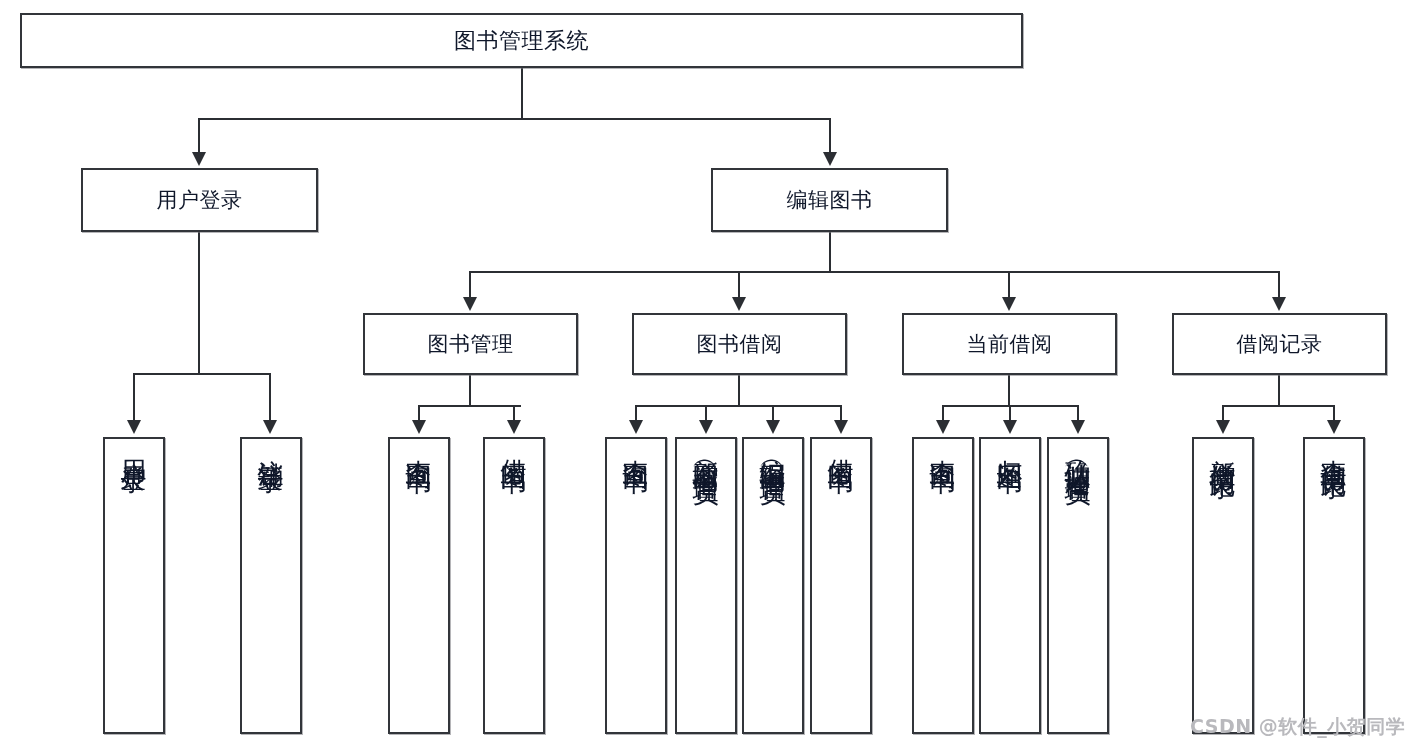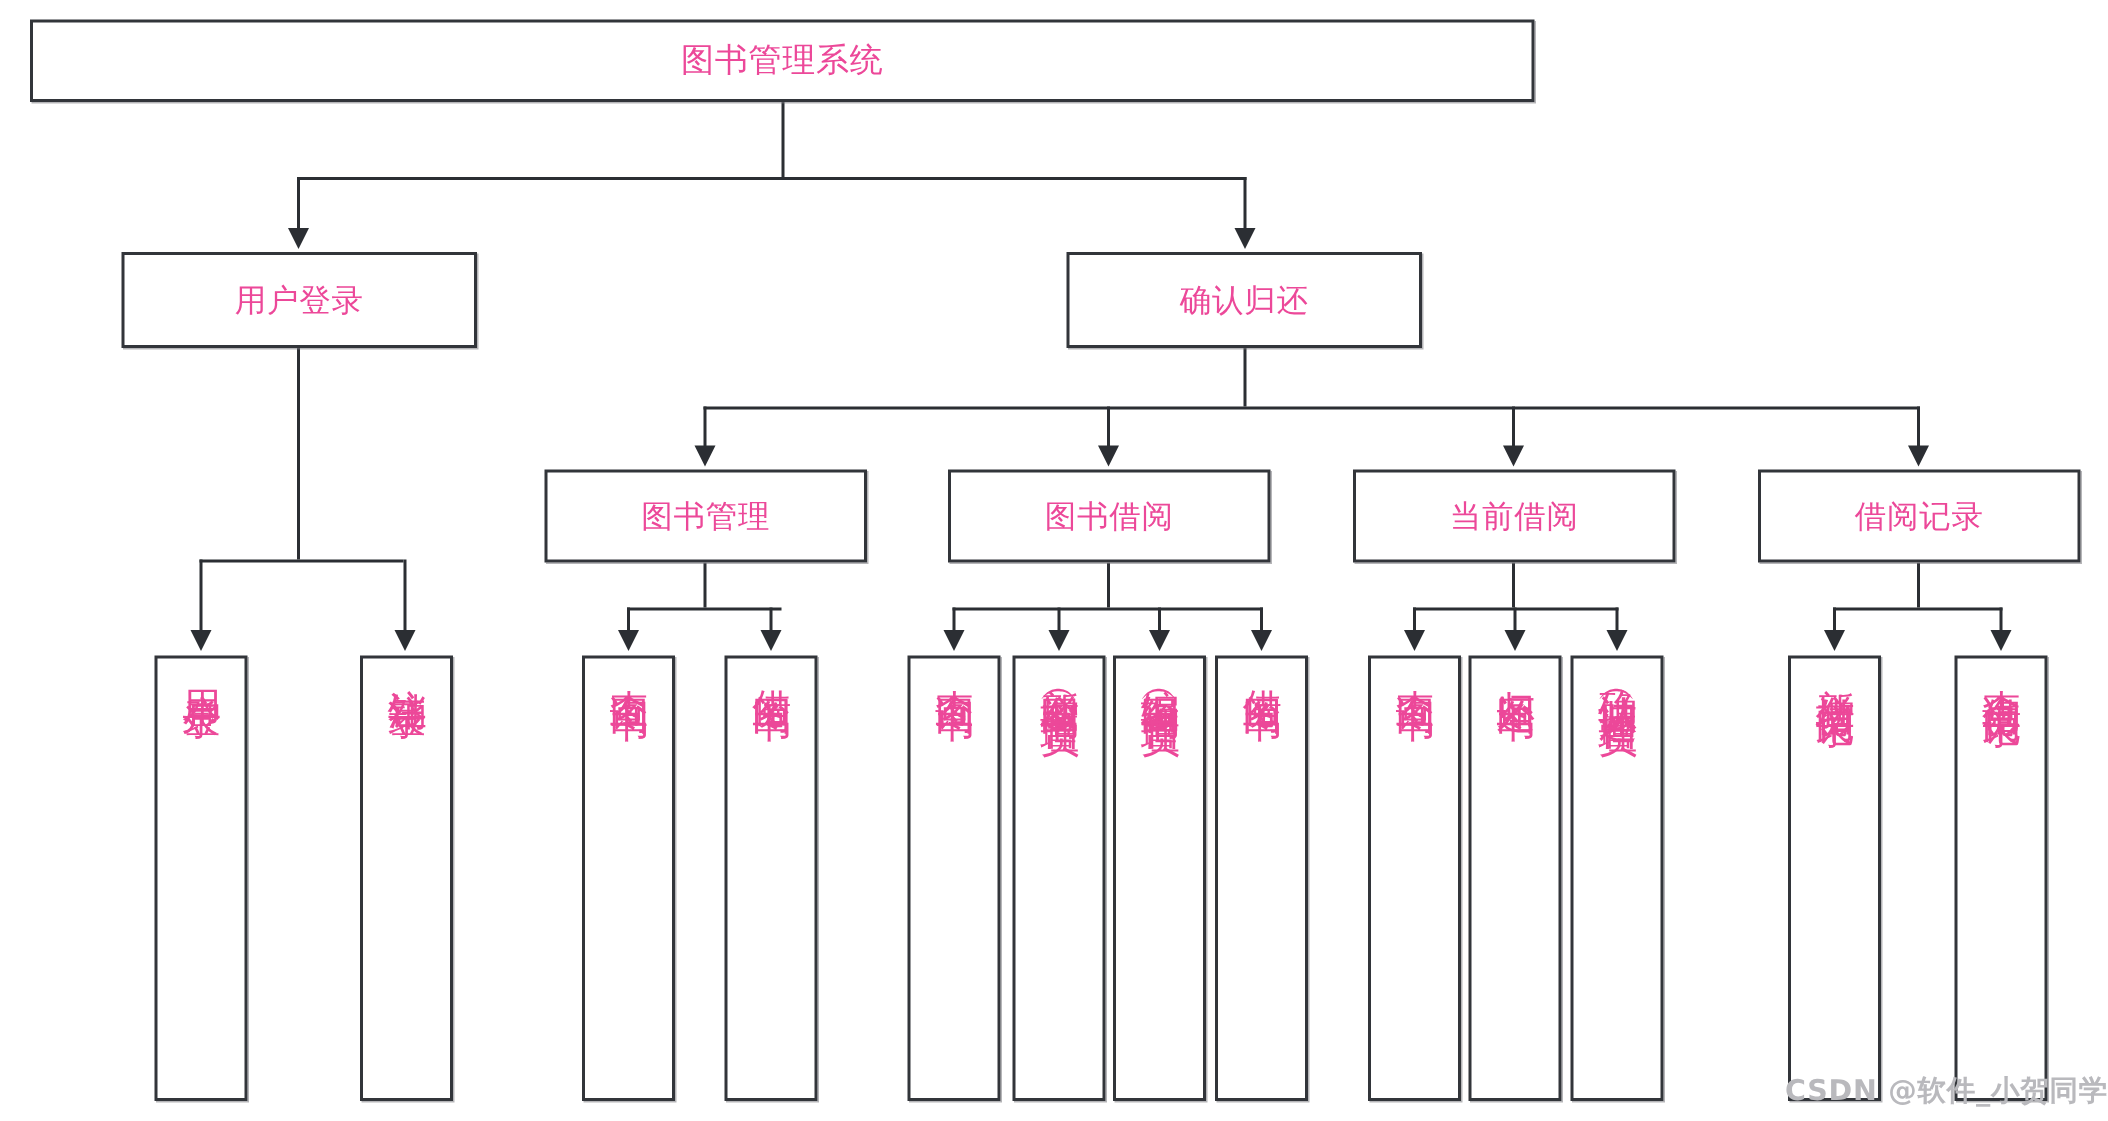--- a/index.html
+++ b/index.html
@@ -20,21 +20,21 @@
   }
   .node {
     position: absolute;
     box-sizing: border-box;
     background: #ffffff;
     border: 2px solid #32353a;
     box-shadow: 1px 1px 0 0 rgba(120,120,125,0.55);
     display: flex;
     align-items: center;
     justify-content: center;
-    color: #ec4899;
+    color: #0f172a;
     z-index: 3;
   }
   .node .label {
     display: block;
     line-height: 1.08;
     letter-spacing: 0.5px;
   }
   
   .node.horiz .label {
     font-size: 21px;
@@ -102,21 +102,21 @@
   <div class="arrow" style="left:192px; top:152px;"></div>
 
   <div class="vline" style="left:829px; top:118px; width:2px; height:36px;"></div>
   <div class="arrow" style="left:823px; top:152px;"></div>
 
   <div class="node horiz" style="left:81px; top:168px; width:237px; height:64px;">
     <span class="label">用户登录</span>
   </div>
 
   <div class="node horiz" style="left:711px; top:168px; width:237px; height:64px;">
-    <span class="label">确认归还</span>
+    <span class="label">编辑图书</span>
   </div>
 
   <div class="vline" style="left:198px; top:232px; width:2px; height:141px;"></div>
   <div class="hline" style="left:133px; top:373px; width:136px; height:2px;"></div>
   <div class="vline" style="left:133px; top:373px; width:2px; height:49px;"></div>
   <div class="arrow" style="left:127px; top:420px;"></div>
   <div class="vline" style="left:269px; top:373px; width:2px; height:49px;"></div>
   <div class="arrow" style="left:263px; top:420px;"></div>
 
   <div class="vline" style="left:829px; top:232px; width:2px; height:39px;"></div>

